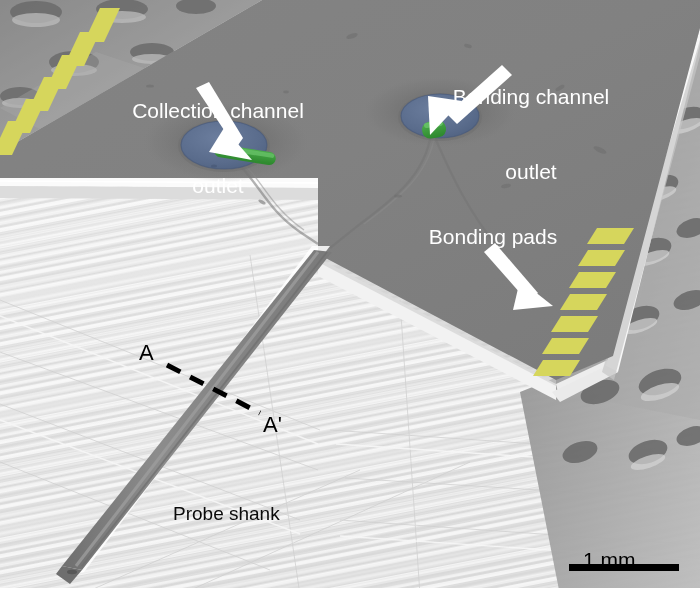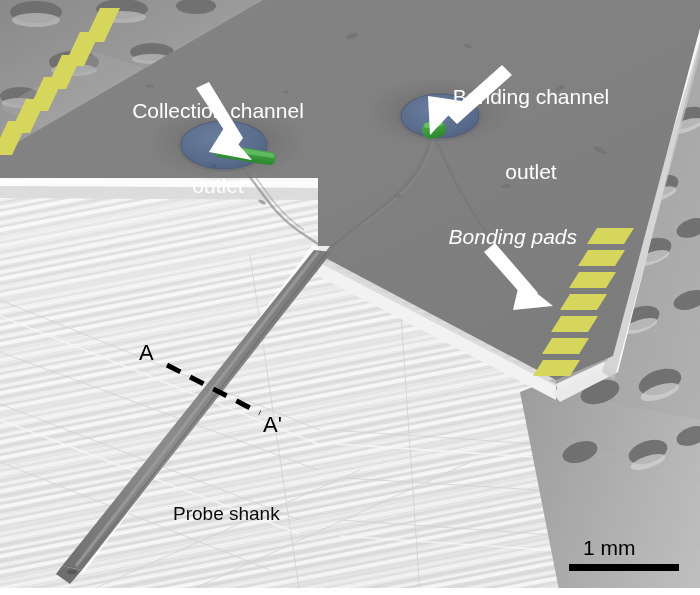--- a/index.html
+++ b/index.html
@@ -346,24 +346,24 @@
   <div class="label-text label-white" style="left:107px; top:48px; width:222px;">
     <div>Collection channel</div>
     <div>outlet</div>
   </div>
 
   <div class="label-text label-white" style="left:437px; top:34px; width:188px;">
     <div>Bonding channel</div>
     <div>outlet</div>
   </div>
 
-  <div class="label-text label-white" style="left:409px; top:224px; width:168px; text-align:right;font-style:italic;">Bonding pads</div>
+  <div class="label-text label-white" style="left:409px; top:224px; width:168px; text-align:center;">Bonding pads</div>
 
   <div class="label-text label-black" style="left:173px; top:502px;">Probe shank</div>
 
   <div class="label-text label-ann" style="left:139px; top:340px;">A</div>
 
   <div class="label-text label-ann" style="left:263px; top:412px;">A'</div>
 
-  <div class="label-text scalebar-text" style="left:583px; top:536px;">1 mm</div>
+  <div class="label-text scalebar-text" style="left:583px; top:548px;">1 mm</div>
   <div class="scalebar-line" style="left:569px; top:564px; width:110px; height:7px;"></div>
 
 </div>
 
 </body></html>

